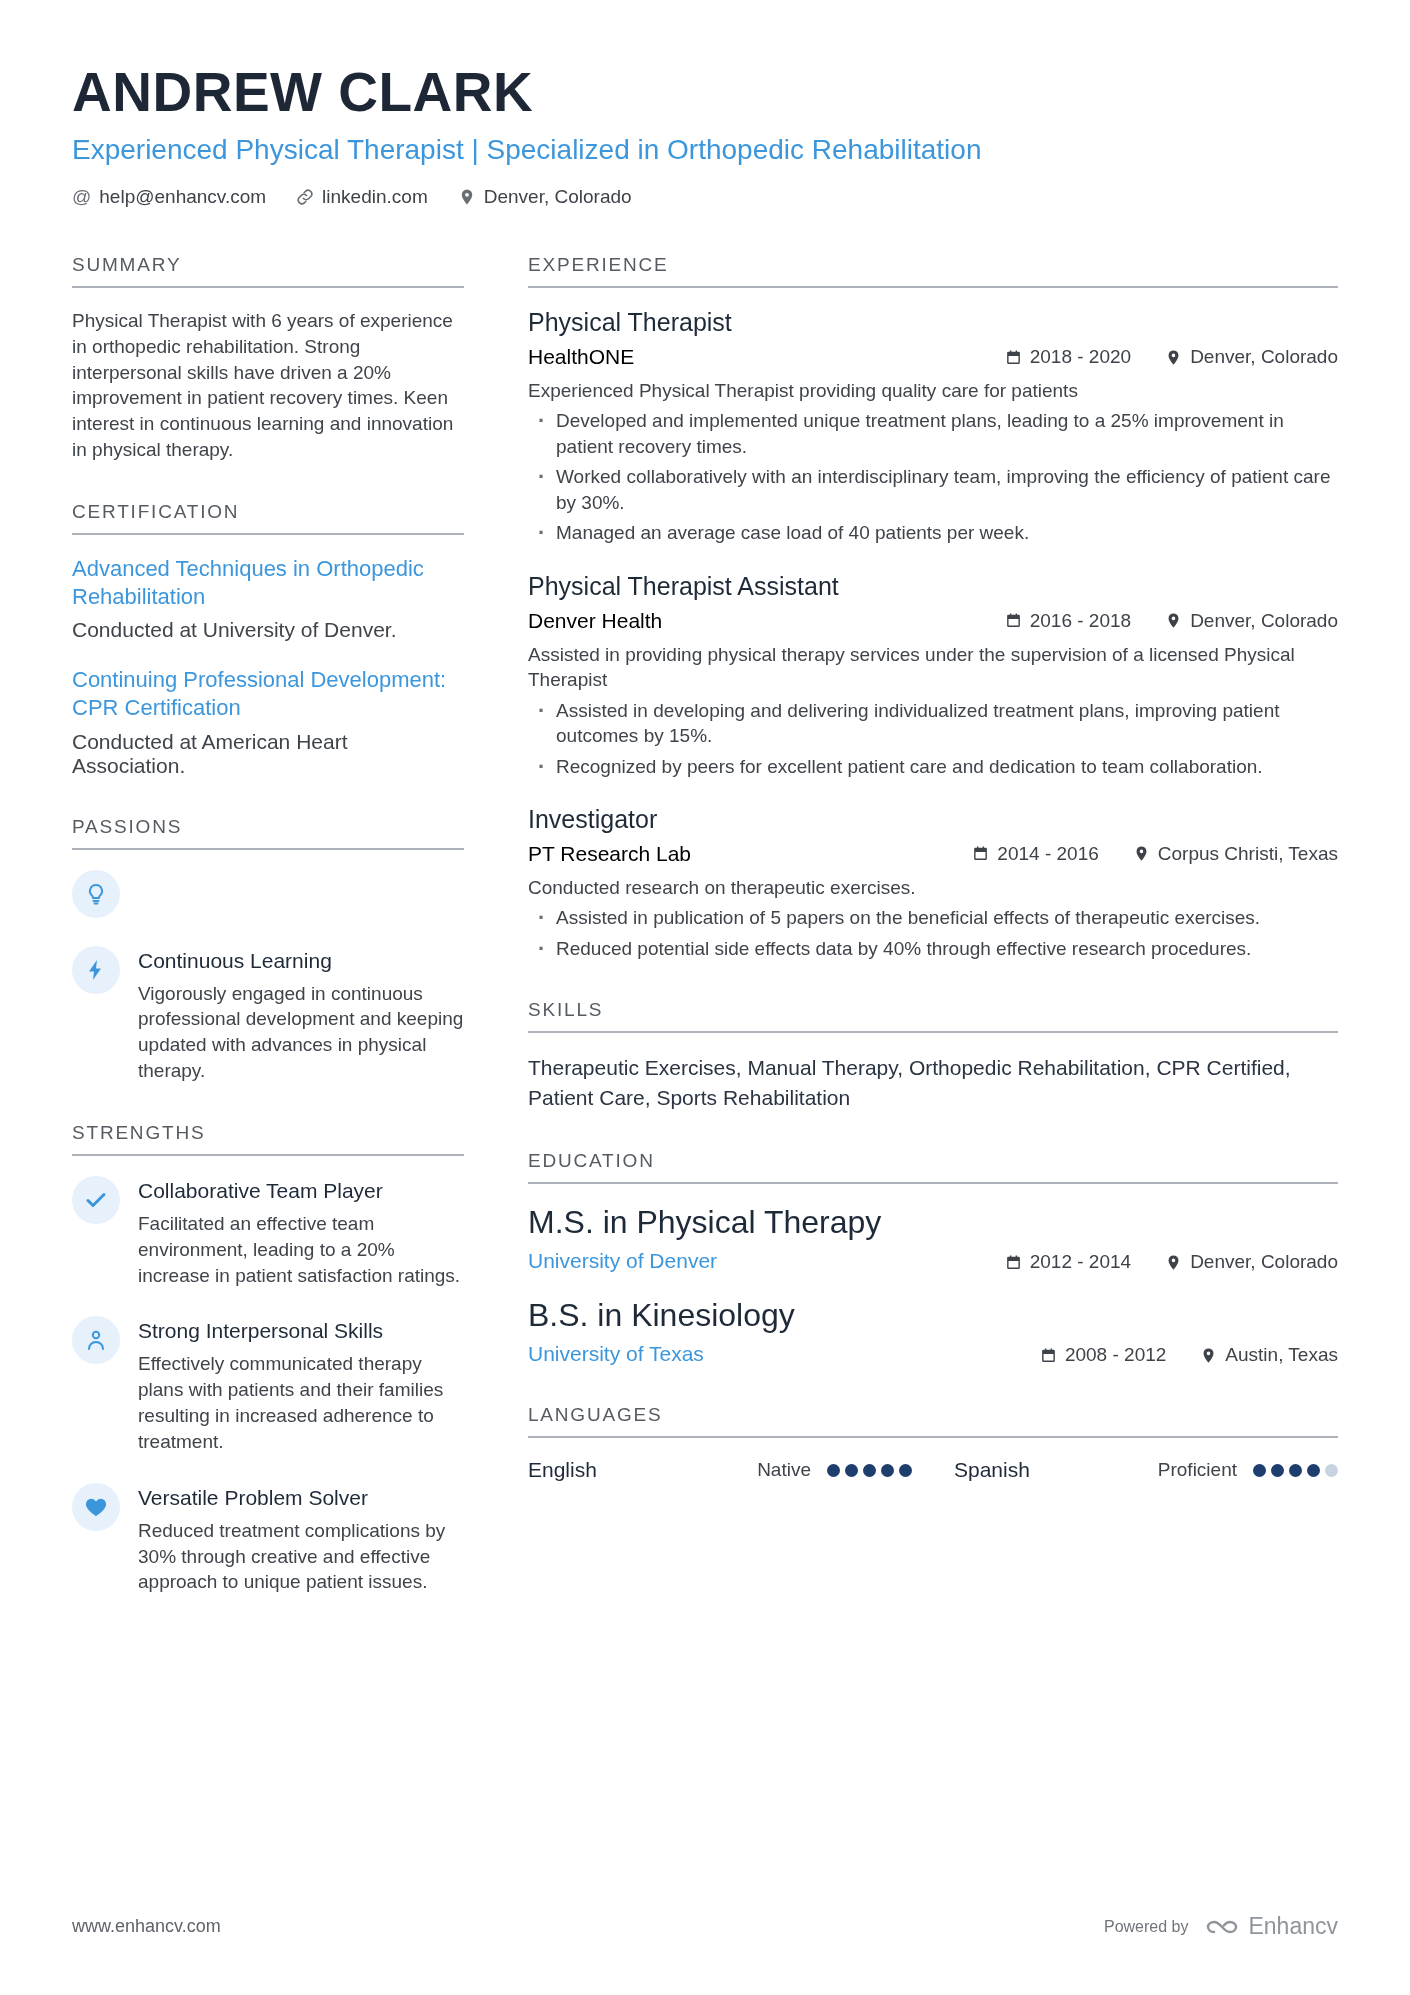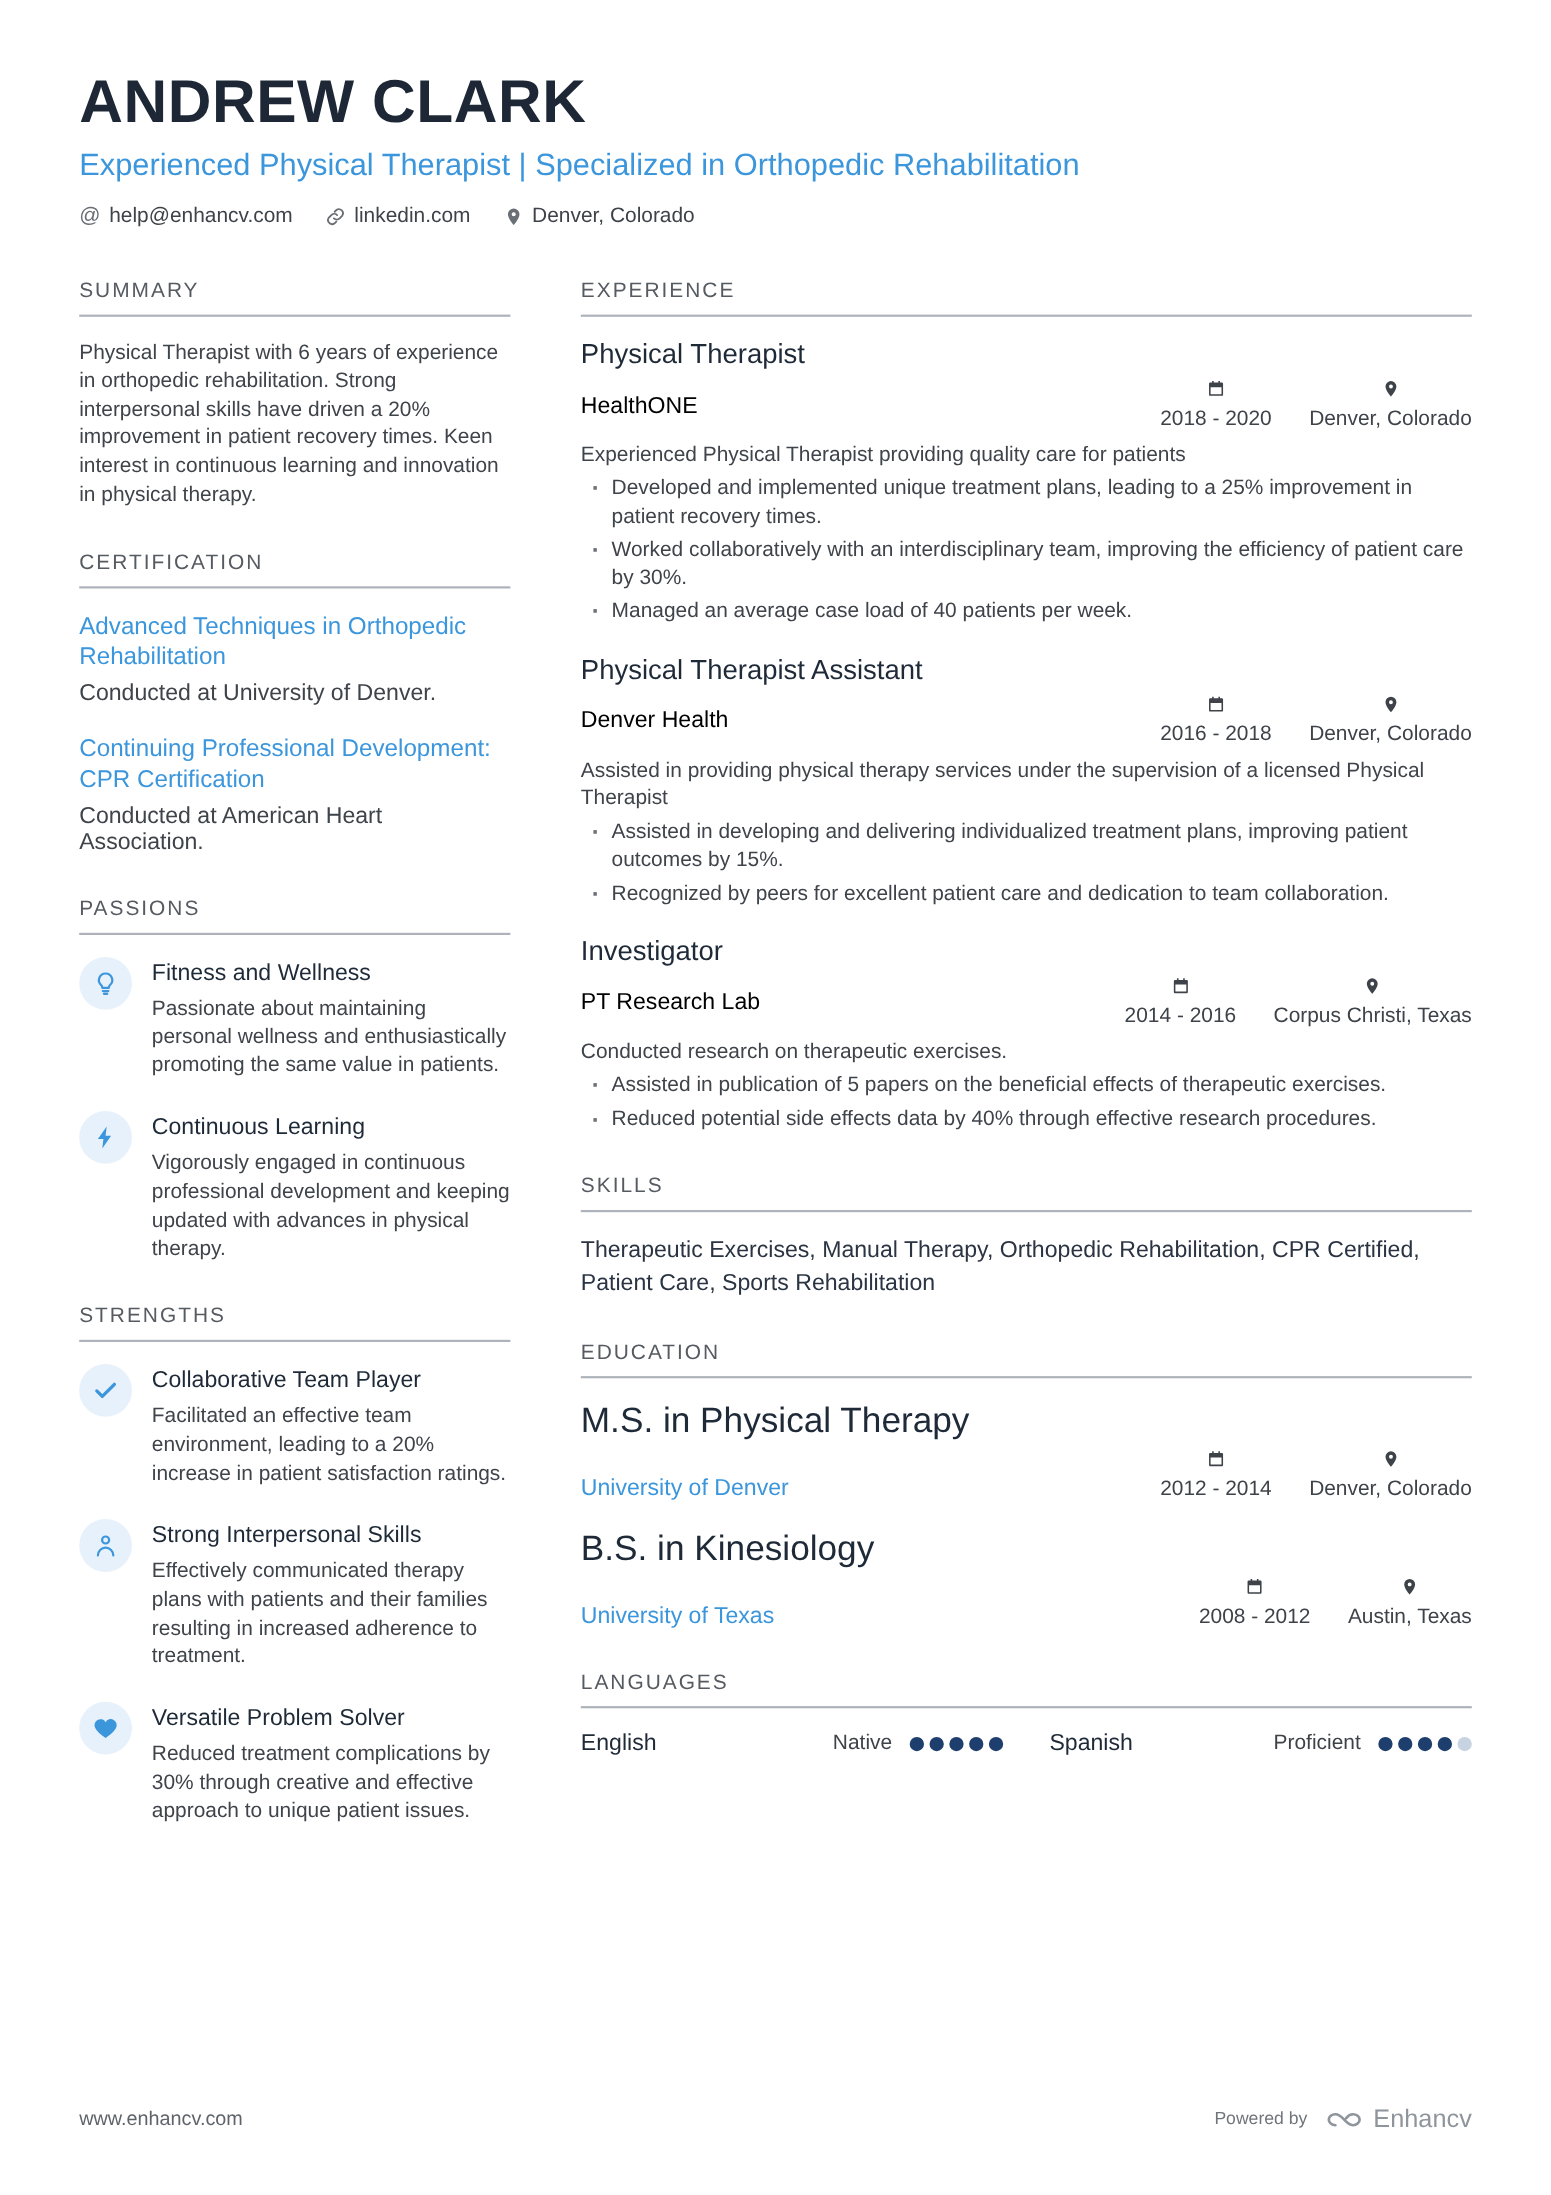--- a/index.html
+++ b/index.html
@@ -49,21 +49,21 @@
   }
   .icon-circle svg { width:24px; height:24px; }
   .pill-title { font-size:21px; color:#1f2a38; margin-top:3px; }
   .pill-desc { font-size:19px; line-height:1.36; color:#3f444b; margin-top:8px; }
 
   
   .job { margin-bottom:26px; }
   .job-title { font-size:25px; color:#1f2a38; }
   .meta-row { display:flex; align-items:center; margin-top:8px; }
   .company { font-size:21px; color:#000000; flex:1; }
-  .meta-group { display:flex; align-items:center; gap:8px; font-size:19px; color:#3e434a;flex-direction:column; }
+  .meta-group { display:flex; align-items:center; gap:8px; font-size:19px; color:#3e434a; }
   .meta-group + .meta-group { margin-left:34px; }
   .meta-group svg { width:17px; height:17px; color:#3e434a; }
   .job-summary { font-size:19px; color:#3f444b; margin-top:9px; line-height:1.34; }
   ul.bullets { list-style:none; margin-top:5px; }
   ul.bullets li {
     position:relative; padding-left:28px; font-size:19px; line-height:1.34;
     color:#3f444b; margin-top:5px;
   }
   ul.bullets li::before {
     content:"·"; position:absolute; left:10px; top:-2px;
@@ -158,24 +158,20 @@
         <div class="section">
           <div class="section-h">PASSIONS</div>
 
           <div class="pill-item">
             <div class="icon-circle">
               <svg viewBox="0 0 24 24" fill="none" stroke="currentColor" stroke-width="2" stroke-linecap="round" stroke-linejoin="round">
                 <path d="M12 3a6 6 0 0 0-4 10.5c.6.55 1 1.3 1 2.5h6c0-1.2.4-1.95 1-2.5A6 6 0 0 0 12 3z"></path>
                 <path d="M9.5 19h5M10.5 21.5h3"></path>
               </svg>
             </div>
-            <div>
-              <div class="pill-title">Fitness and Wellness</div>
-              <div class="pill-desc">Passionate about maintaining personal wellness and enthusiastically promoting the same value in patients.</div>
-            </div>
           </div>
 
           <div class="pill-item">
             <div class="icon-circle">
               <svg viewBox="0 0 24 24" fill="currentColor">
                 <path d="M13 2L5 13.5h5L9 22l8-11.5h-5L13 2z"></path>
               </svg>
             </div>
             <div>
               <div class="pill-title">Continuous Learning</div>

